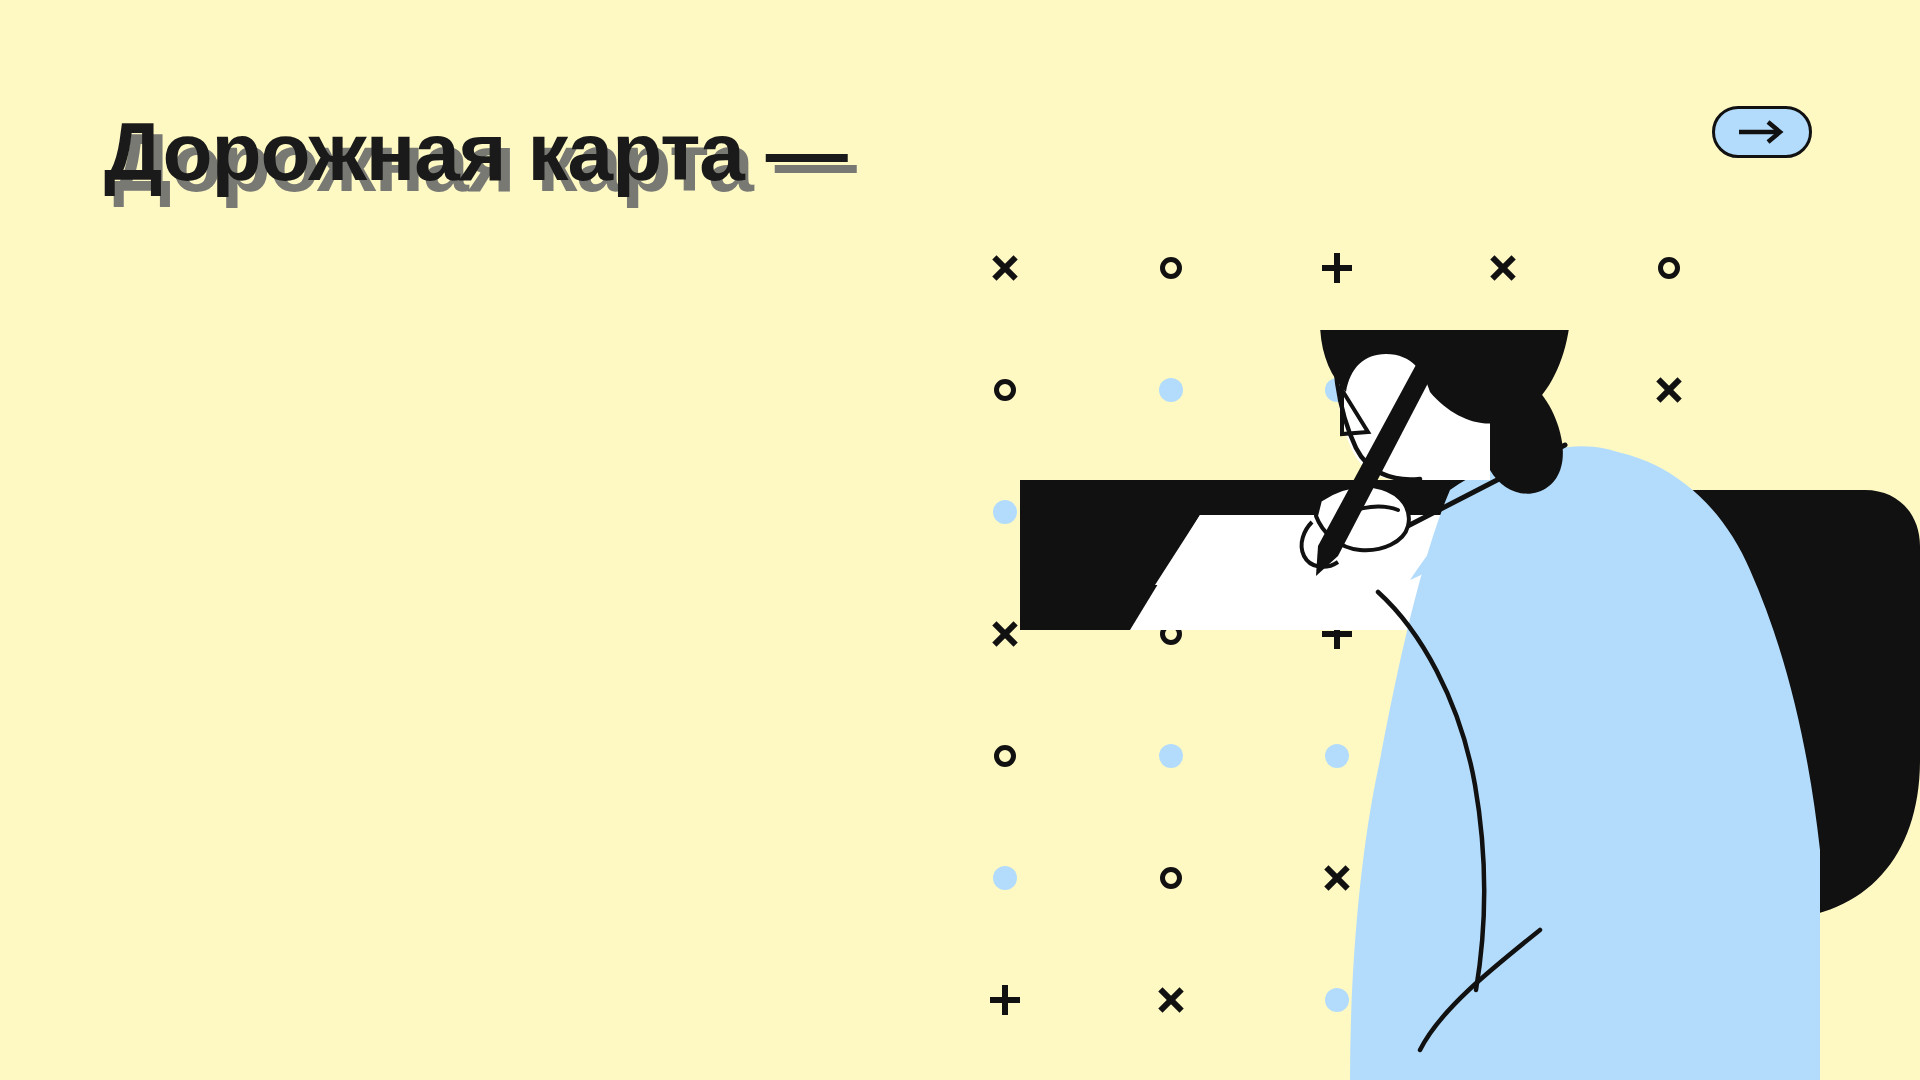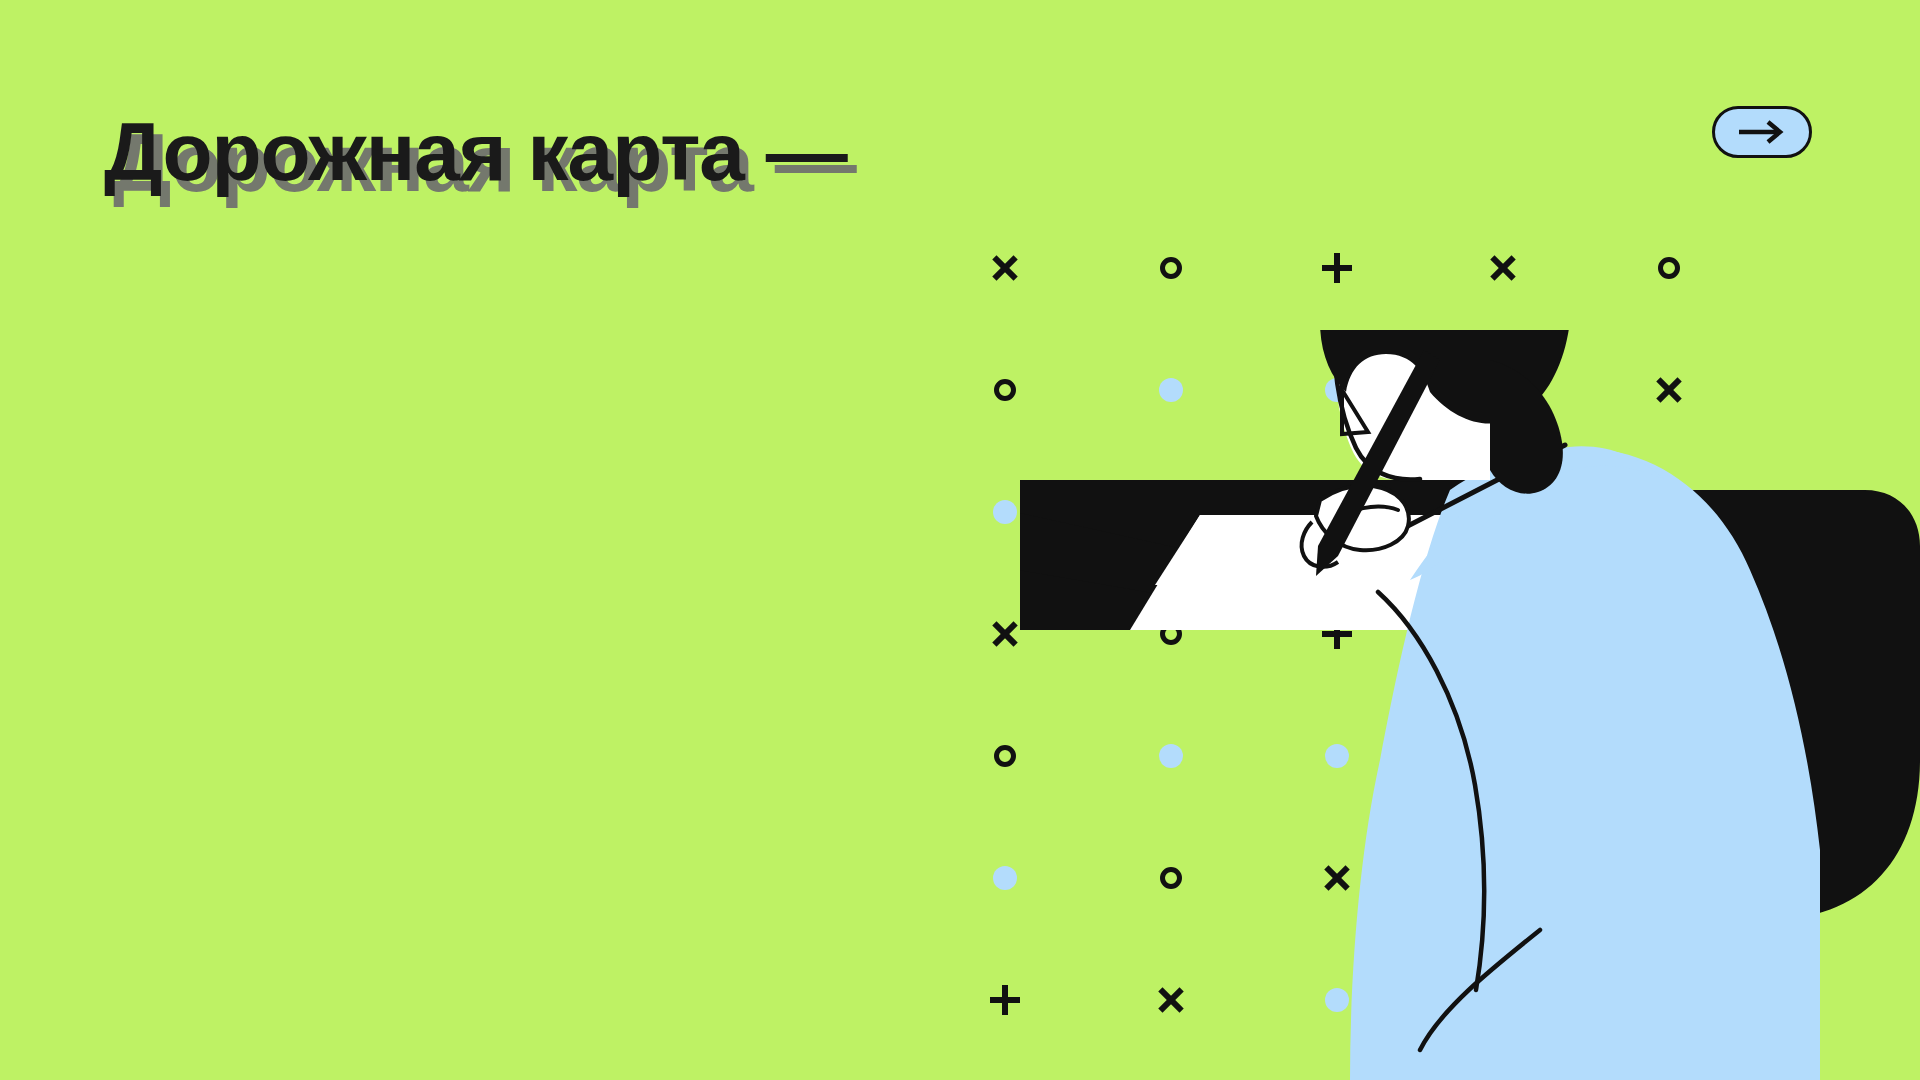--- a/index.html
+++ b/index.html
@@ -5,21 +5,21 @@
   * { margin:0; padding:0; box-sizing:border-box; }
   html, body {
     width:1920px; height:1080px;
     background:#ffffff;
     font-family:"Liberation Sans", sans-serif;
     overflow:hidden;
   }
   .slide {
     position:relative;
     width:1920px; height:1080px;
-    background:#bef264;
+    background:#fef9c3;
     overflow:hidden;
   }
 
   
   .next-pill {
     position:absolute;
     left:1712px; top:106px;
     width:100px; height:52px;
     background:#B3DCFC;
     border:3px solid #111111;

